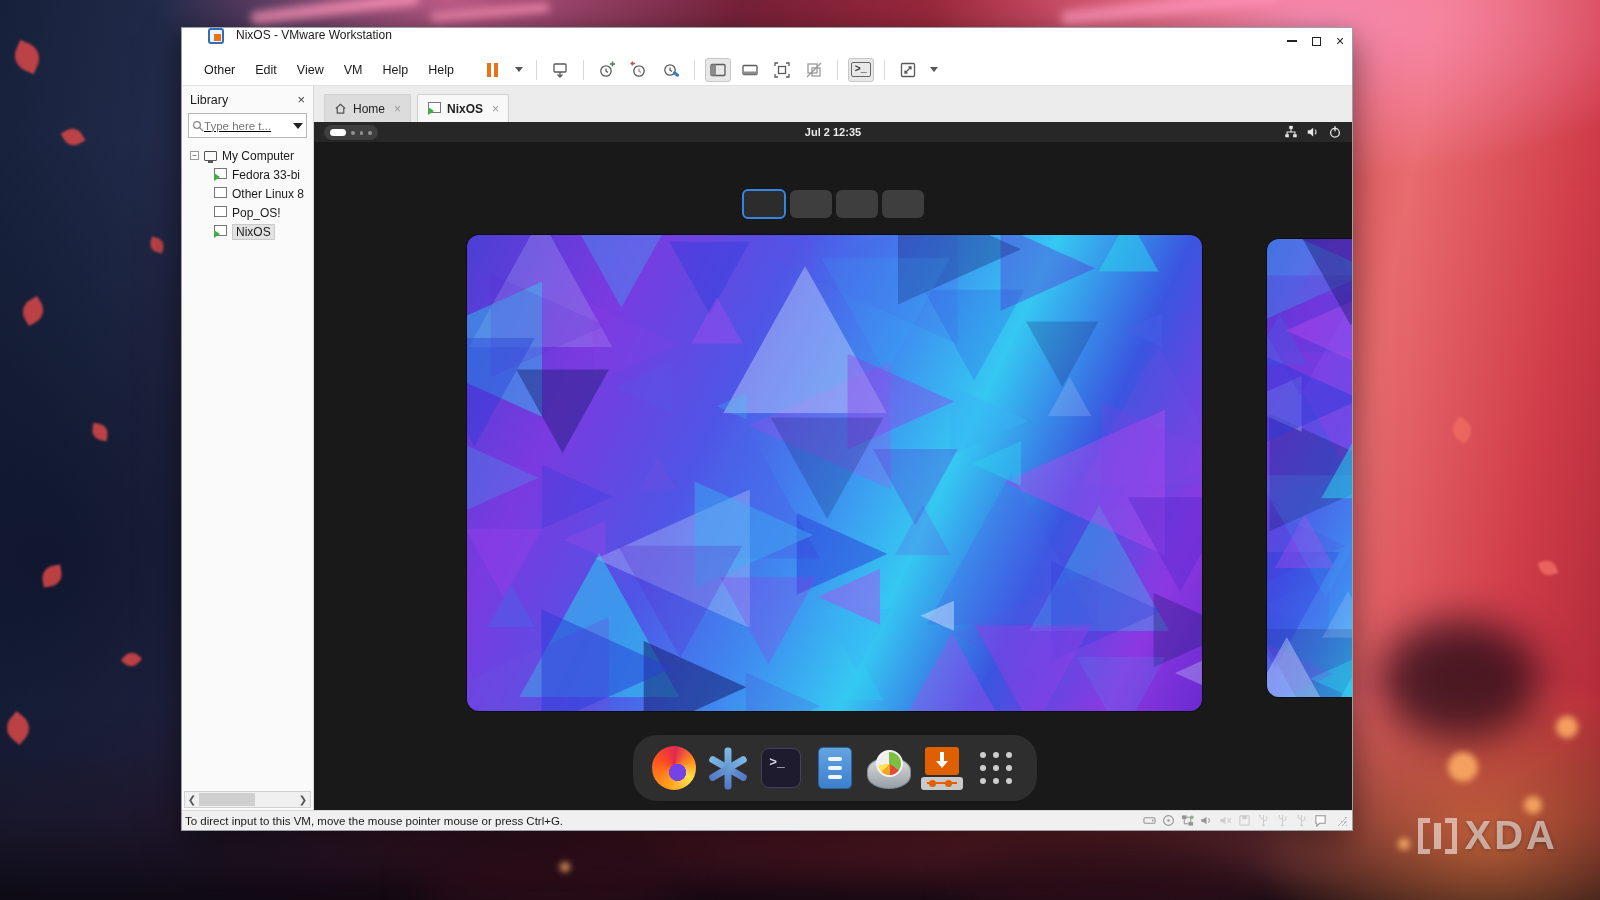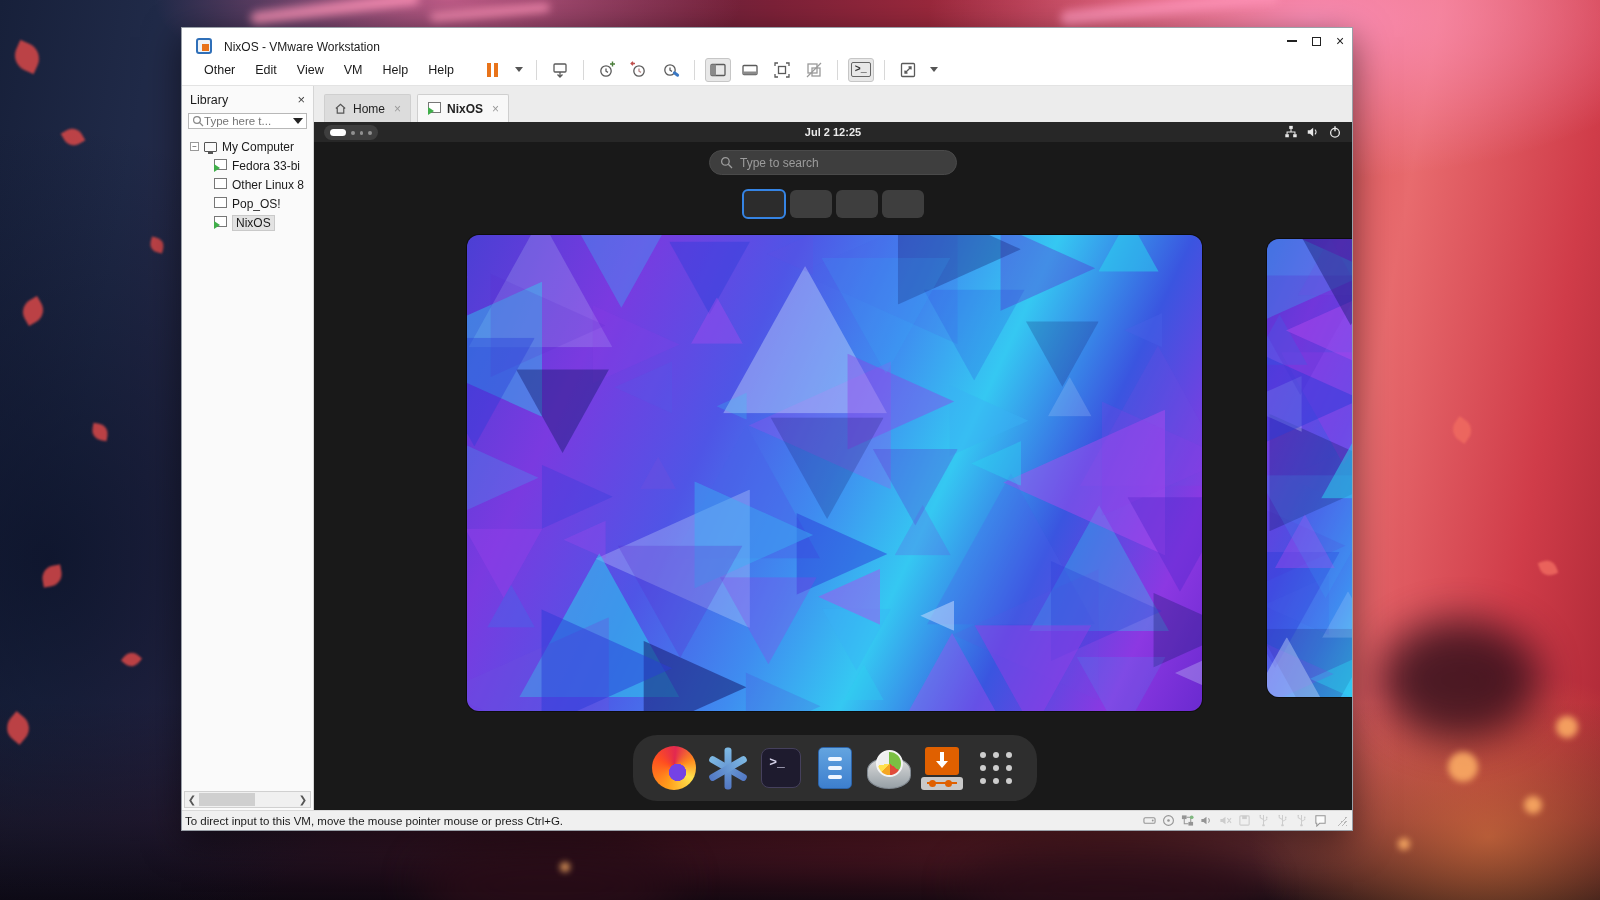--- a/index.html
+++ b/index.html
@@ -27,21 +27,21 @@
   .wm-brk-l { width:12px; height:36px; border:5px solid rgba(255,255,255,.55); border-right:none; }
   .wm-bar   { width:7px; height:26px; background:rgba(255,255,255,.55); margin:0 4px; }
   .wm-brk-r { width:12px; height:36px; border:5px solid rgba(255,255,255,.55); border-left:none; }
   .wm-text  { font-size:40px; font-weight:bold; letter-spacing:3px; margin-left:8px; }
 
   
   .vmw-window { position:absolute; left:181px; top:27px; width:1172px; height:804px;
     background:#fff; border:1px solid #9aa0a8; box-shadow:0 10px 34px rgba(0,0,0,.5);
     display:flex; flex-direction:column; }
 
-  .titlebar { height:26px; background:#fff; display:flex; align-items:flex-end; padding-left:14px; flex:0 0 auto; }
+  .titlebar { height:26px; background:#fff; display:flex; align-items:flex-start; padding-left:26px; flex:0 0 auto; }
   .vmw-logo { width:16px; height:16px; border:2px solid #2f6fb8; border-radius:3px; position:relative; background:#eef3f8; }
   .vmw-logo::after { content:""; position:absolute; right:1px; bottom:1px; width:7px; height:7px; background:#e8731a; }
   .title-text { font-size:12px; color:#1a1a1a; margin-left:12px; }
   .win-controls { margin-left:auto; display:flex; align-items:center; height:100%; }
   .win-btn { width:24px; height:26px; display:flex; align-items:center; justify-content:center; color:#222; font-size:13px; }
   .wb-min { width:10px; height:1.5px; background:#222; }
   .wb-max { width:9px; height:9px; border:1.2px solid #222; }
   .wb-x { font-size:14px; line-height:1; }
 
   .menubar { height:32px; display:flex; align-items:center; padding-left:12px; background:#fff;
@@ -60,21 +60,21 @@
 
   .content { flex:1; display:flex; min-height:0; }
 
   
   .library { width:132px; flex:0 0 auto; background:#fafafa; border-right:1px solid #d5d5d5;
     display:flex; flex-direction:column; }
   .lib-header { display:flex; align-items:center; justify-content:space-between; padding:6px 8px 4px 8px; }
   .lib-title { font-size:12.5px; color:#1a1a1a; }
   .lib-close { font-size:13px; color:#444; }
   .lib-search { display:flex; align-items:center; margin:2px 6px 8px 6px; border:1px solid #b8b8b8;
-    background:#fff; height:16px; padding:0 3px; }
+    background:#fff; height:25px; padding:0 3px;text-decoration:underline; }
   .lib-search svg { flex:0 0 auto; }
   .lib-search input { border:none; outline:none; width:72px; font-size:11.5px; color:#888; background:transparent; }
   .lib-caret { margin-left:auto; width:0; height:0; border-left:5px solid transparent; border-right:5px solid transparent; border-top:6px solid #222; }
   .tree { flex:1; font-size:12px; color:#1a1a1a; padding-left:8px; }
   .tree-row { display:flex; align-items:center; height:19px; white-space:nowrap; overflow:hidden; }
   .tree-child { padding-left:26px; }
   .expander { width:9px; height:9px; border:1px solid #999; background:#fff; font-size:8px; line-height:7px;
     text-align:center; color:#333; margin-right:5px; flex:0 0 auto; }
   .mon-ico { width:13px; height:10px; border:1.3px solid #555; border-radius:1px; position:relative; margin-right:5px; flex:0 0 auto; }
   .mon-ico::after { content:""; position:absolute; left:3px; bottom:-3px; width:5px; height:2px; background:#555; }
@@ -186,20 +186,26 @@
   <div class="blob" style="left:960px;top:848px;width:300px;height:80px"></div>
   <div class="streak" style="left:250px;top:2px;width:170px;height:13px;transform:rotate(-7deg)"></div>
   <div class="streak" style="left:430px;top:8px;width:120px;height:9px;transform:rotate(-5deg)"></div>
   <div class="streak" style="left:1060px;top:0;width:220px;height:15px;transform:rotate(-6deg)"></div>
   <div class="bokeh" style="left:1448px;top:752px;width:30px;height:30px"></div>
   <div class="bokeh" style="left:1524px;top:796px;width:18px;height:18px"></div>
   <div class="bokeh" style="left:1398px;top:838px;width:12px;height:12px"></div>
   <div class="bokeh" style="left:1556px;top:716px;width:22px;height:22px"></div>
   <div class="bokeh" style="left:560px;top:862px;width:10px;height:10px"></div>
 
+  <div class="watermark">
+    <div class="wm-brk-l"></div>
+    <div class="wm-bar"></div>
+    <div class="wm-brk-r"></div>
+    <div class="wm-text">XDA</div>
+  </div>
 
   <div class="vmw-window">
 
     <div class="titlebar">
       <div class="vmw-logo"></div>
       <div class="title-text">NixOS - VMware Workstation</div>
       <div class="win-controls">
         <div class="win-btn">
             <span class="wb-min"></span>
           </div>
@@ -367,46 +373,39 @@
 
         <div class="screen">
 
           <div class="gtopbar">
             <div class="wspill">
               <span class="wact"></span>
               <span class="wdot"></span>
               <span class="wdot"></span>
               <span class="wdot"></span>
             </div>
-            <div class="gclock">Jul 2 12:25</div>
+            <div class="gclock">Jul 2 12:35</div>
             <div class="sysicons">
               <svg width="14" height="14" viewBox="0 0 16 16">
                 <rect x="6" y="1" width="4" height="3.5" fill="#e8e8e8"></rect>
                 <rect x="1.5" y="10.5" width="4" height="3.5" fill="#e8e8e8"></rect>
                 <rect x="10.5" y="10.5" width="4" height="3.5" fill="#e8e8e8"></rect>
                 <path d="M8 4.5V8M3.5 10.5V8h9v2.5" stroke="#e8e8e8" fill="none" stroke-width="1.2"></path>
               </svg>
               <svg width="14" height="14" viewBox="0 0 16 16">
                 <path d="M2 6h2.6L8.2 3v10L4.6 10H2z" fill="#e8e8e8"></path>
                 <path d="M10.2 5.3c1.7 1.4 1.7 4 0 5.4" stroke="#e8e8e8" fill="none" stroke-width="1.3"></path>
               </svg>
               <svg width="14" height="14" viewBox="0 0 16 16">
                 <circle cx="8" cy="8.8" r="5" stroke="#e8e8e8" fill="none" stroke-width="1.5"></circle>
                 <path d="M8 1.5v5.5" stroke="#e8e8e8" stroke-width="1.6"></path>
               </svg>
             </div>
           </div>
 
-          <div class="gsearch">
-            <svg width="13" height="13" viewBox="0 0 13 13">
-              <circle cx="5.4" cy="5.4" r="3.8" stroke="#9c9c9c" fill="none" stroke-width="1.3"></circle>
-                <path d="M8.3 8.3L12 12" stroke="#9c9c9c" stroke-width="1.3"></path>
-            </svg>
-            <span>Type to search</span>
-          </div>
 
           <div class="wsrow">
             <div class="wsbox active"></div>
             <div class="wsbox"></div>
             <div class="wsbox"></div>
             <div class="wsbox"></div>
           </div>
 
           <div class="preview-main" id="pv1">
               <div style="position: absolute; left: 53%; top: 85%; width: 69px; height: 62.1px; background: rgb(57, 178, 245); opacity: 0.35; clip-path: polygon(0px 0px, 100% 0px, 50% 100%); transform: translate(-50%, -50%);"></div>

